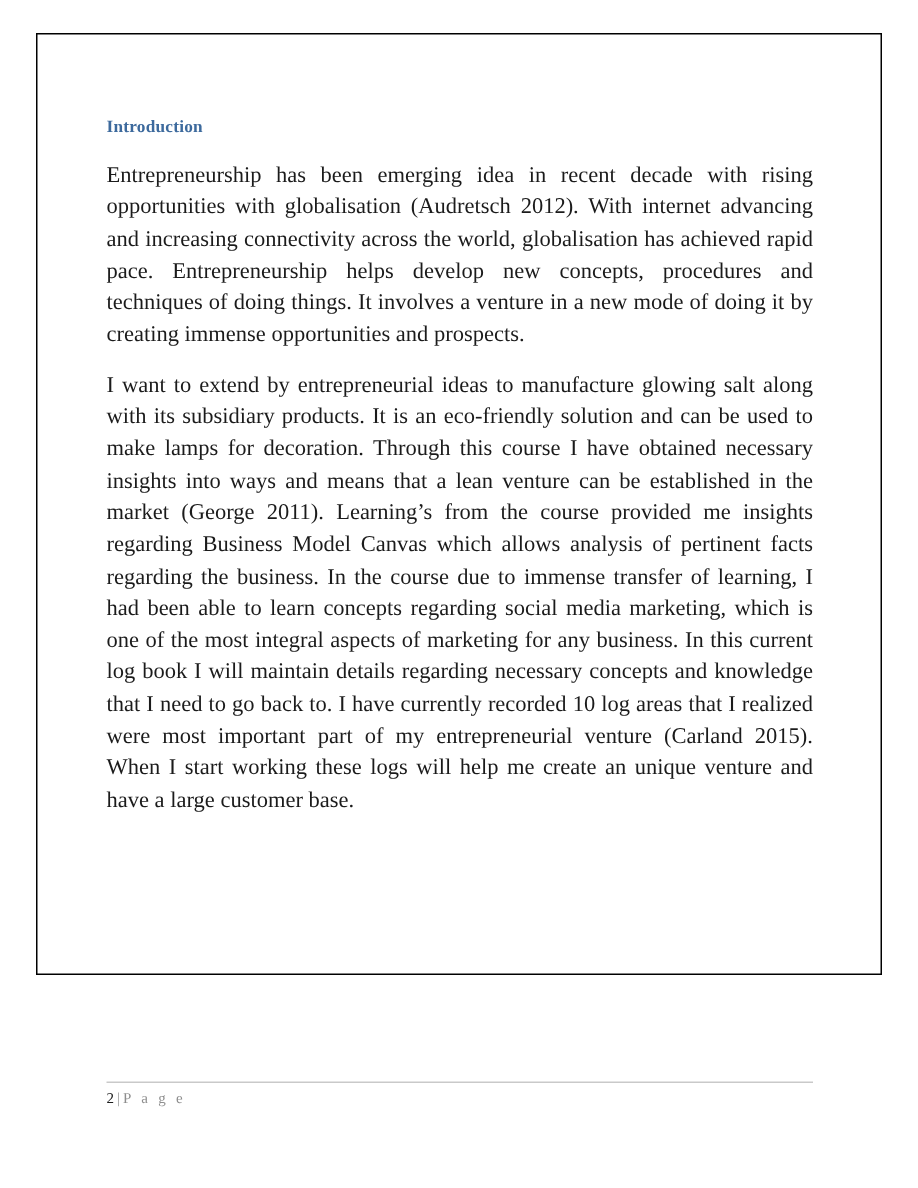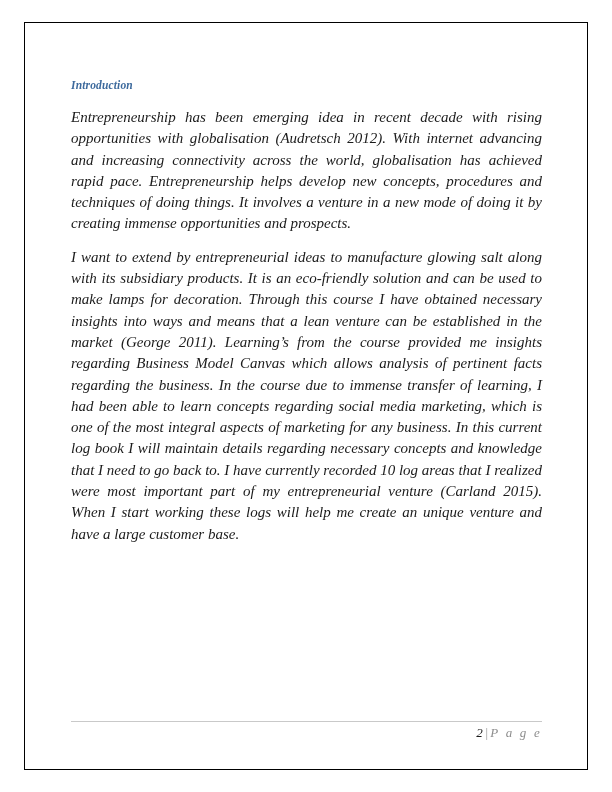--- a/index.html
+++ b/index.html
@@ -12,25 +12,24 @@
     height: 792px;
     font-family: "Liberation Serif", "DejaVu Serif", serif;
     -webkit-font-smoothing: antialiased;
   }
 
   #page {
     position: absolute;
     left: 24px;
     top: 22px;
     width: 564px;
-    height: 748px;
+    height: 628px;
     box-sizing: border-box;
     border: 1px solid #000000;
     background: #ffffff;
-    font-style: italic;
   }
 
   #content {
     position: absolute;
     left: 46px;      
     top: 54px;       
     width: 471px;    
   }
 
   .doc-heading {
@@ -65,23 +64,22 @@
   }
   .footer-rule {
     width: 100%;
     height: 1px;
     background: #c9c9c9;
     line-height: 0;
     font-size: 0;
   }
   .footer-text {
     margin-top: 4px;
-    text-align: right;
     font-family: "Liberation Serif", "DejaVu Serif", serif;
-    font-size: 13px;
+    font-size: 10px;
     line-height: 14px;
     white-space: pre;
   }
   .page-number {
     color: #1b1b1b;
   }
   .page-separator {
     color: #9a9a9a;
     padding: 0 2px;
   }

